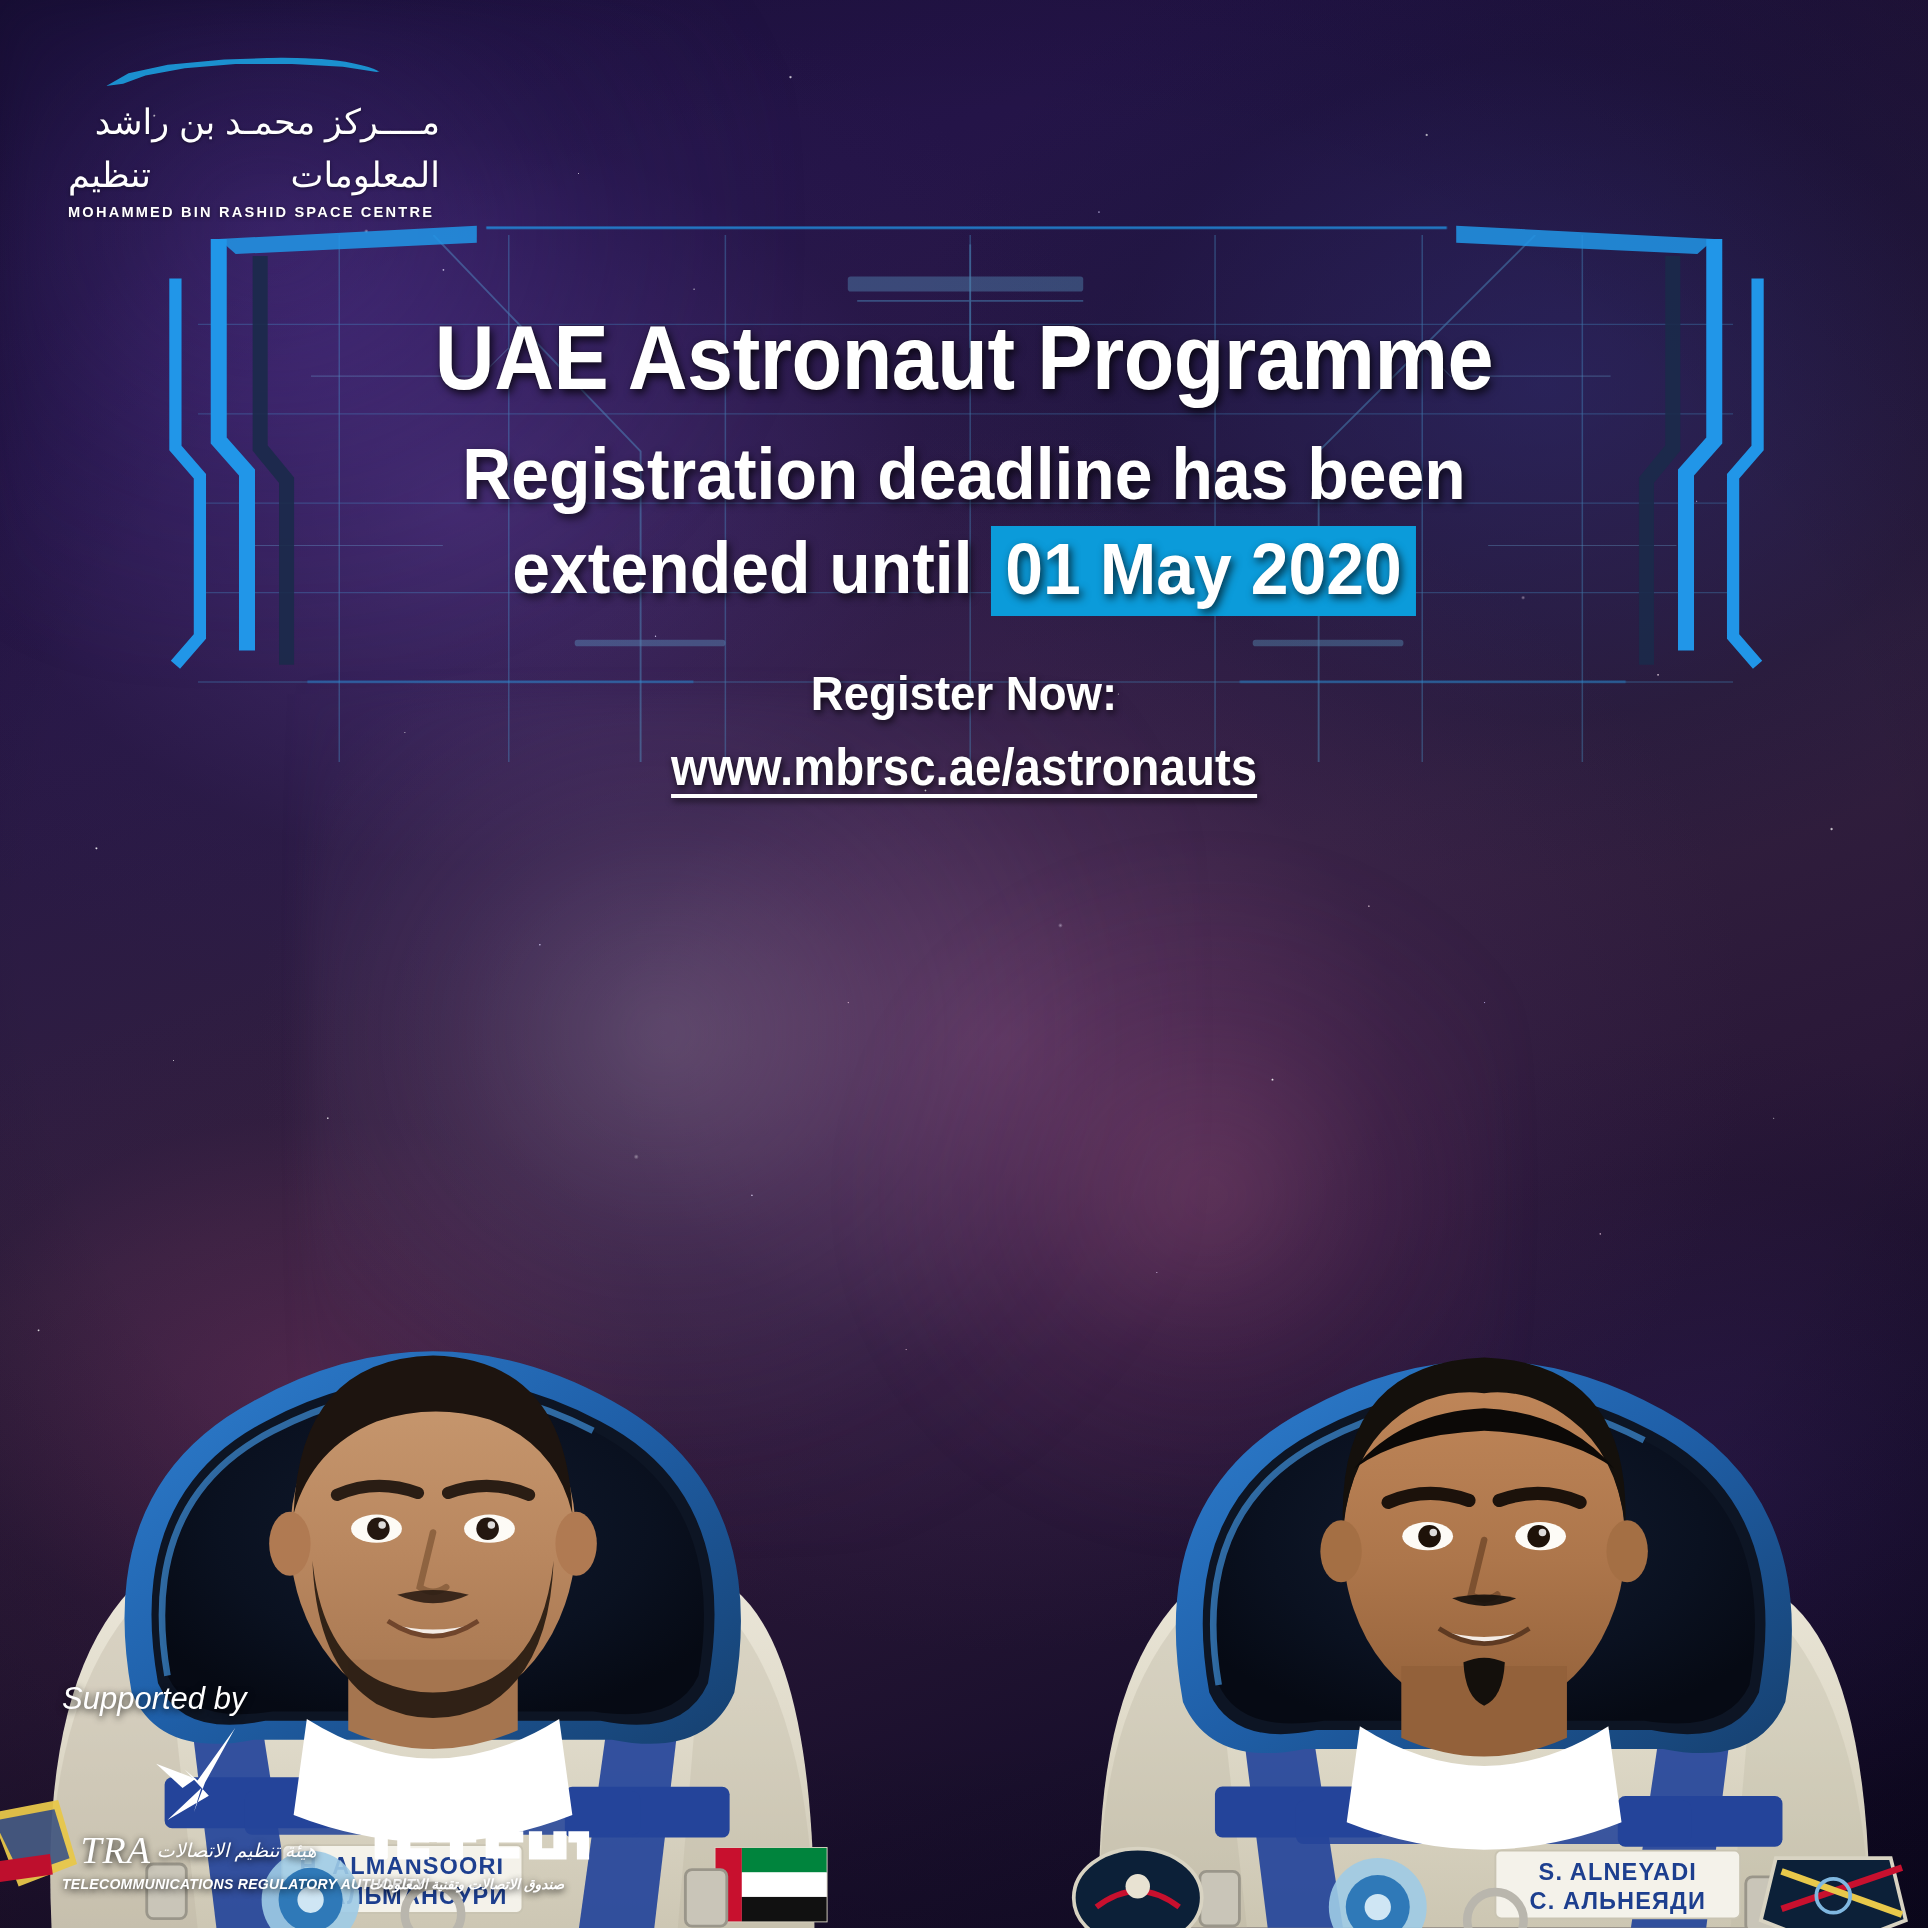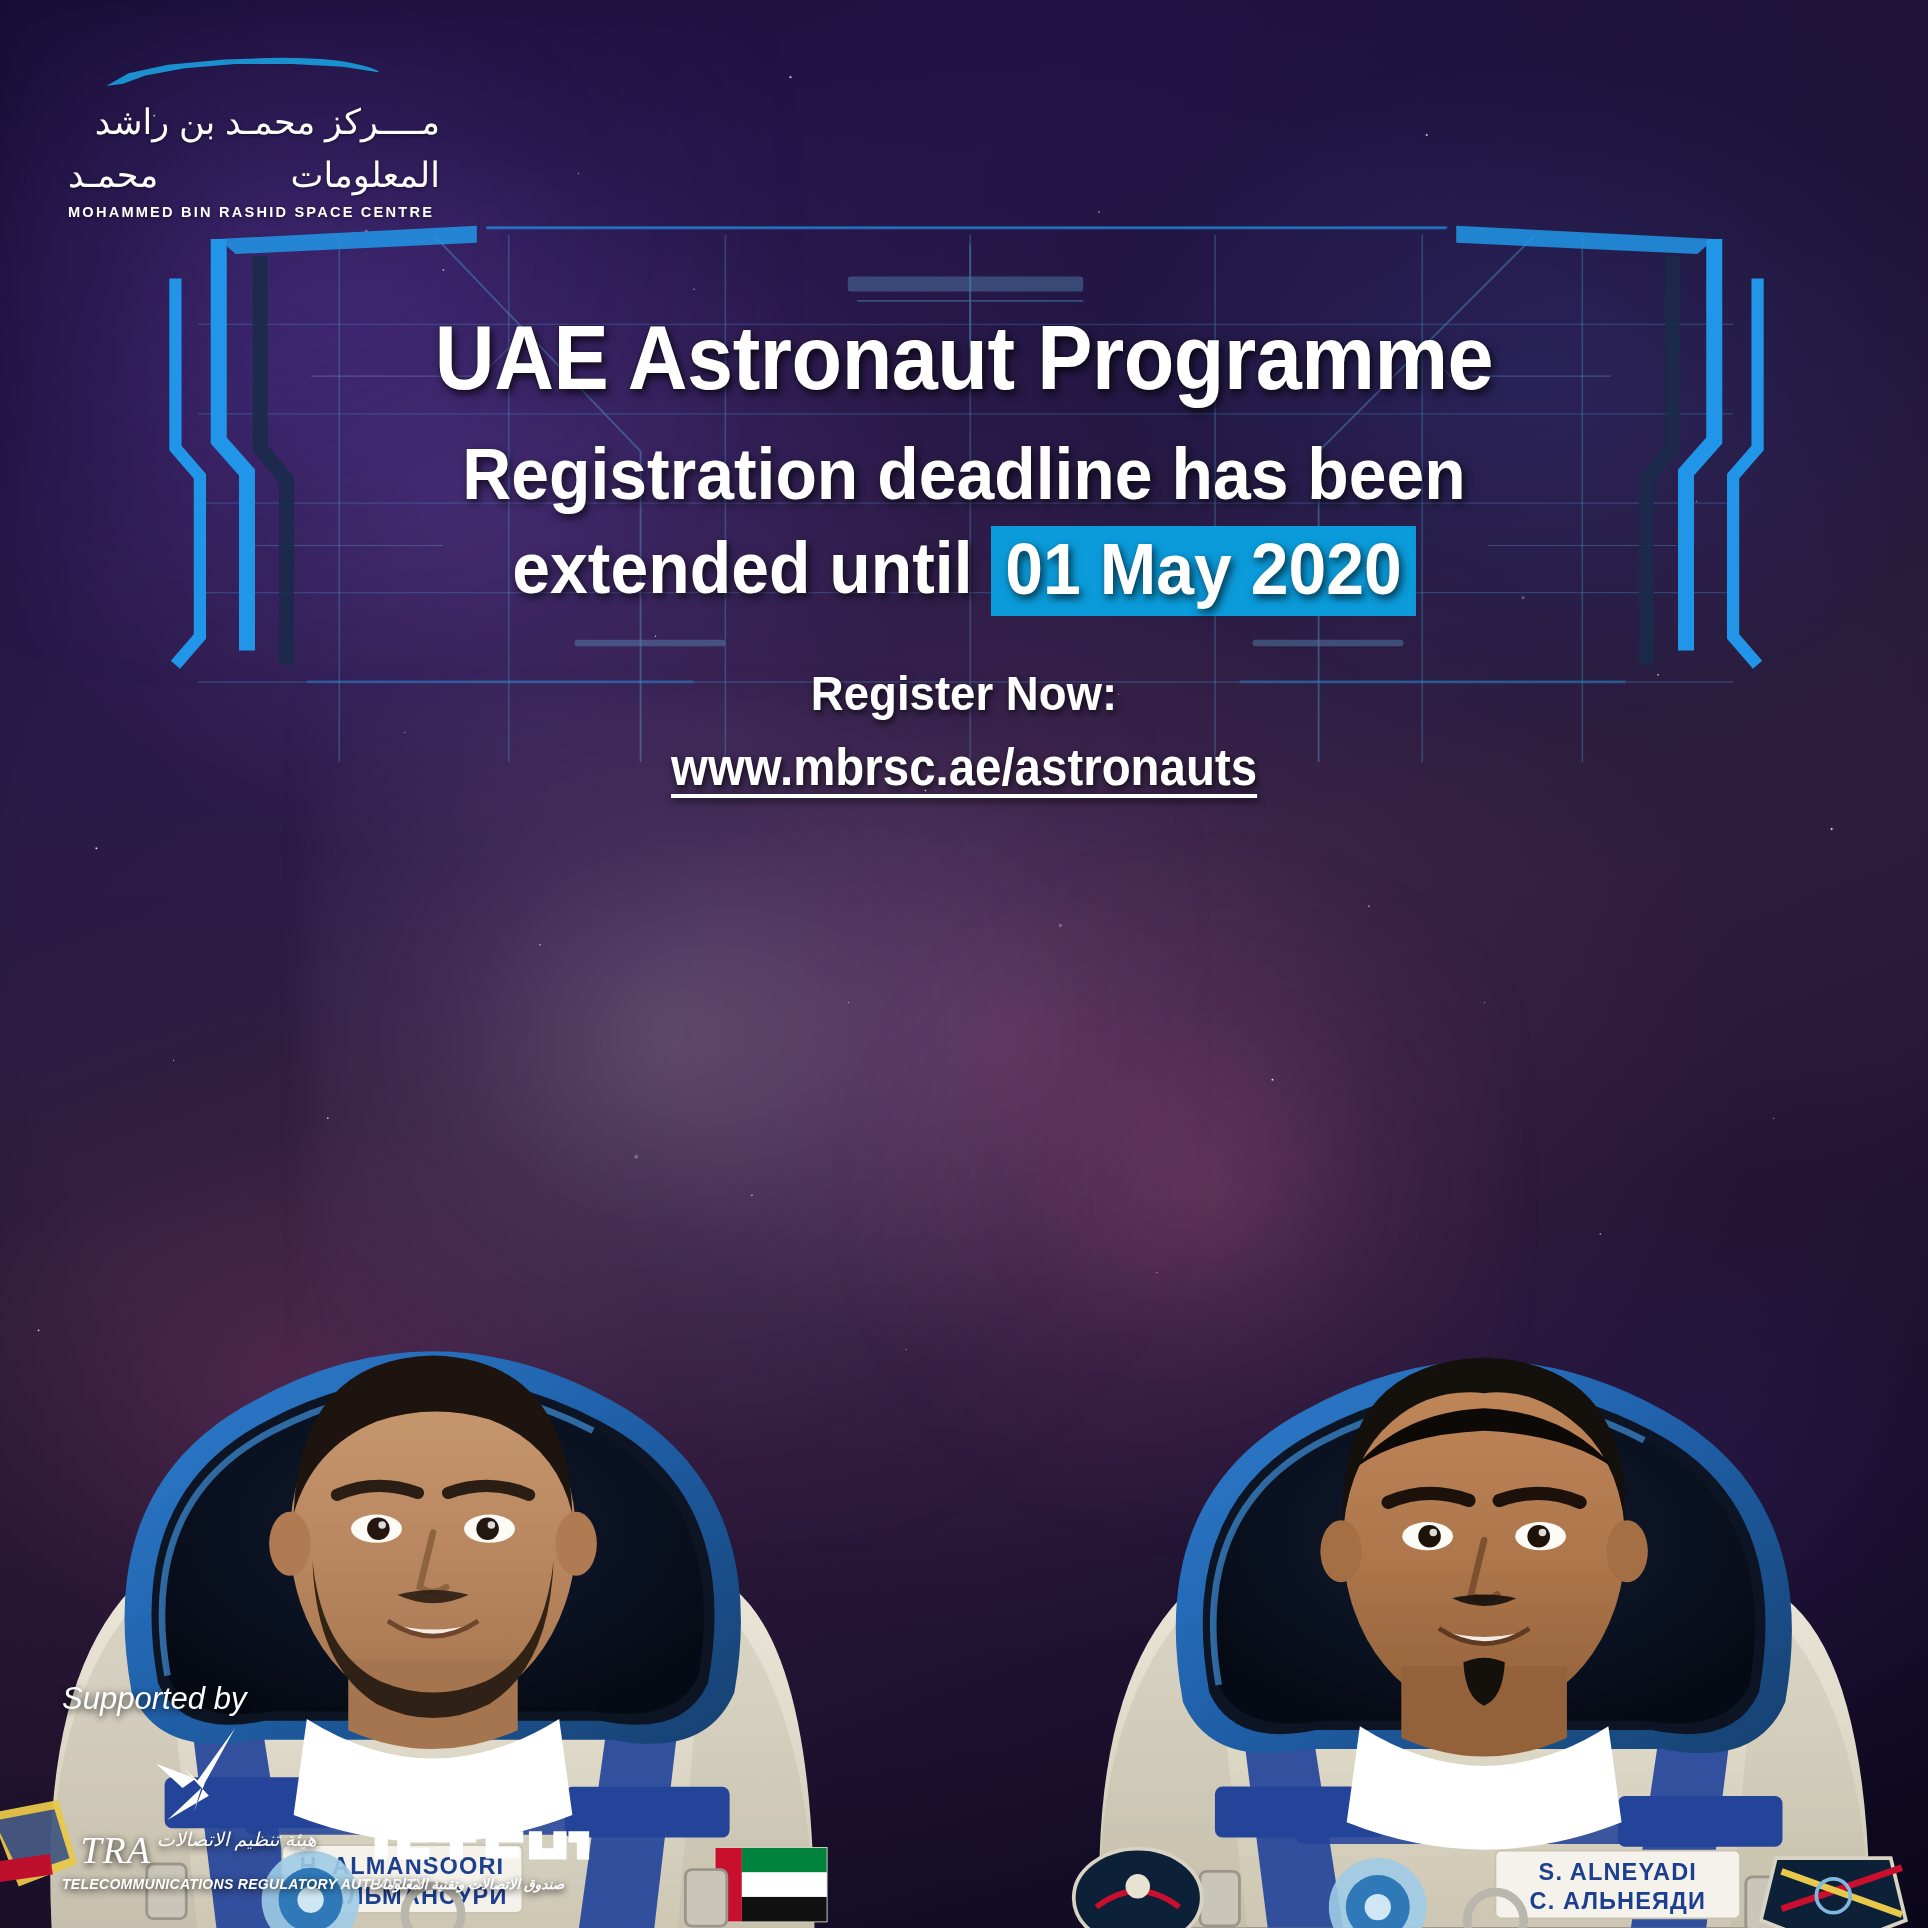--- a/index.html
+++ b/index.html
@@ -179,21 +179,21 @@
   .sponsors { position:absolute; left:62px; bottom:36px; width:603px; }
   .sup {
     color:#ffffff; font-size:31px; font-weight:400;
     margin-bottom:5.6px;
     text-shadow:0 1.9px 6.6px rgba(0,0,0,.8);
   }
   .sponsor-row { display:flex; align-items:flex-end; gap:34px; }
   .tra { width:273px; }
   .tra-mark { display:flex; justify-content:center; margin-bottom:1.9px; }
   .tra-line1 {
-    display:flex; align-items:flex-start; justify-content:center; gap:6px;
+    display:flex; align-items:center; justify-content:center; gap:6px;
     color:#fff;
   }
   .tra-abbr { font-family:"Liberation Serif", serif; font-size:38px; letter-spacing:0.9px; }
   .tra-ar { font-size:19px; direction:rtl; }
   .tra-en {
     color:#fff; font-size:14px; font-weight:700;
     letter-spacing:0.3px; text-align:center; margin-top:3.8px;
     white-space:nowrap;
   }
   .ictf { width:226px; text-align:left; }
@@ -212,21 +212,21 @@
   <div class="stars"></div>
   <div class="stars2"></div>
   <div class="stars3"></div>
   <div class="bg-vignette"></div>
 
   <div class="logo">
     <div class="logo-swoosh"></div>
     <div class="logo-ar">مــــركز محمـد بن راشد</div>
     <div class="logo-ar logo-ar-2">
       <span>المعلومات</span>
-      <span>محمـد</span>
+      <span>تنظيم</span>
     </div>
     <div class="logo-en">MOHAMMED BIN RASHID SPACE CENTRE</div>
   </div>
 
   <div class="hud">
     <svg viewBox="0 0 1630 560" preserveAspectRatio="none">
       <g stroke="#49a8e0" stroke-width="1.4" fill="none" opacity=".5">
         <path d="M0 95 L1630 95"></path>
         <path d="M0 190 L1630 190"></path>
         <path d="M0 285 L1630 285"></path>

